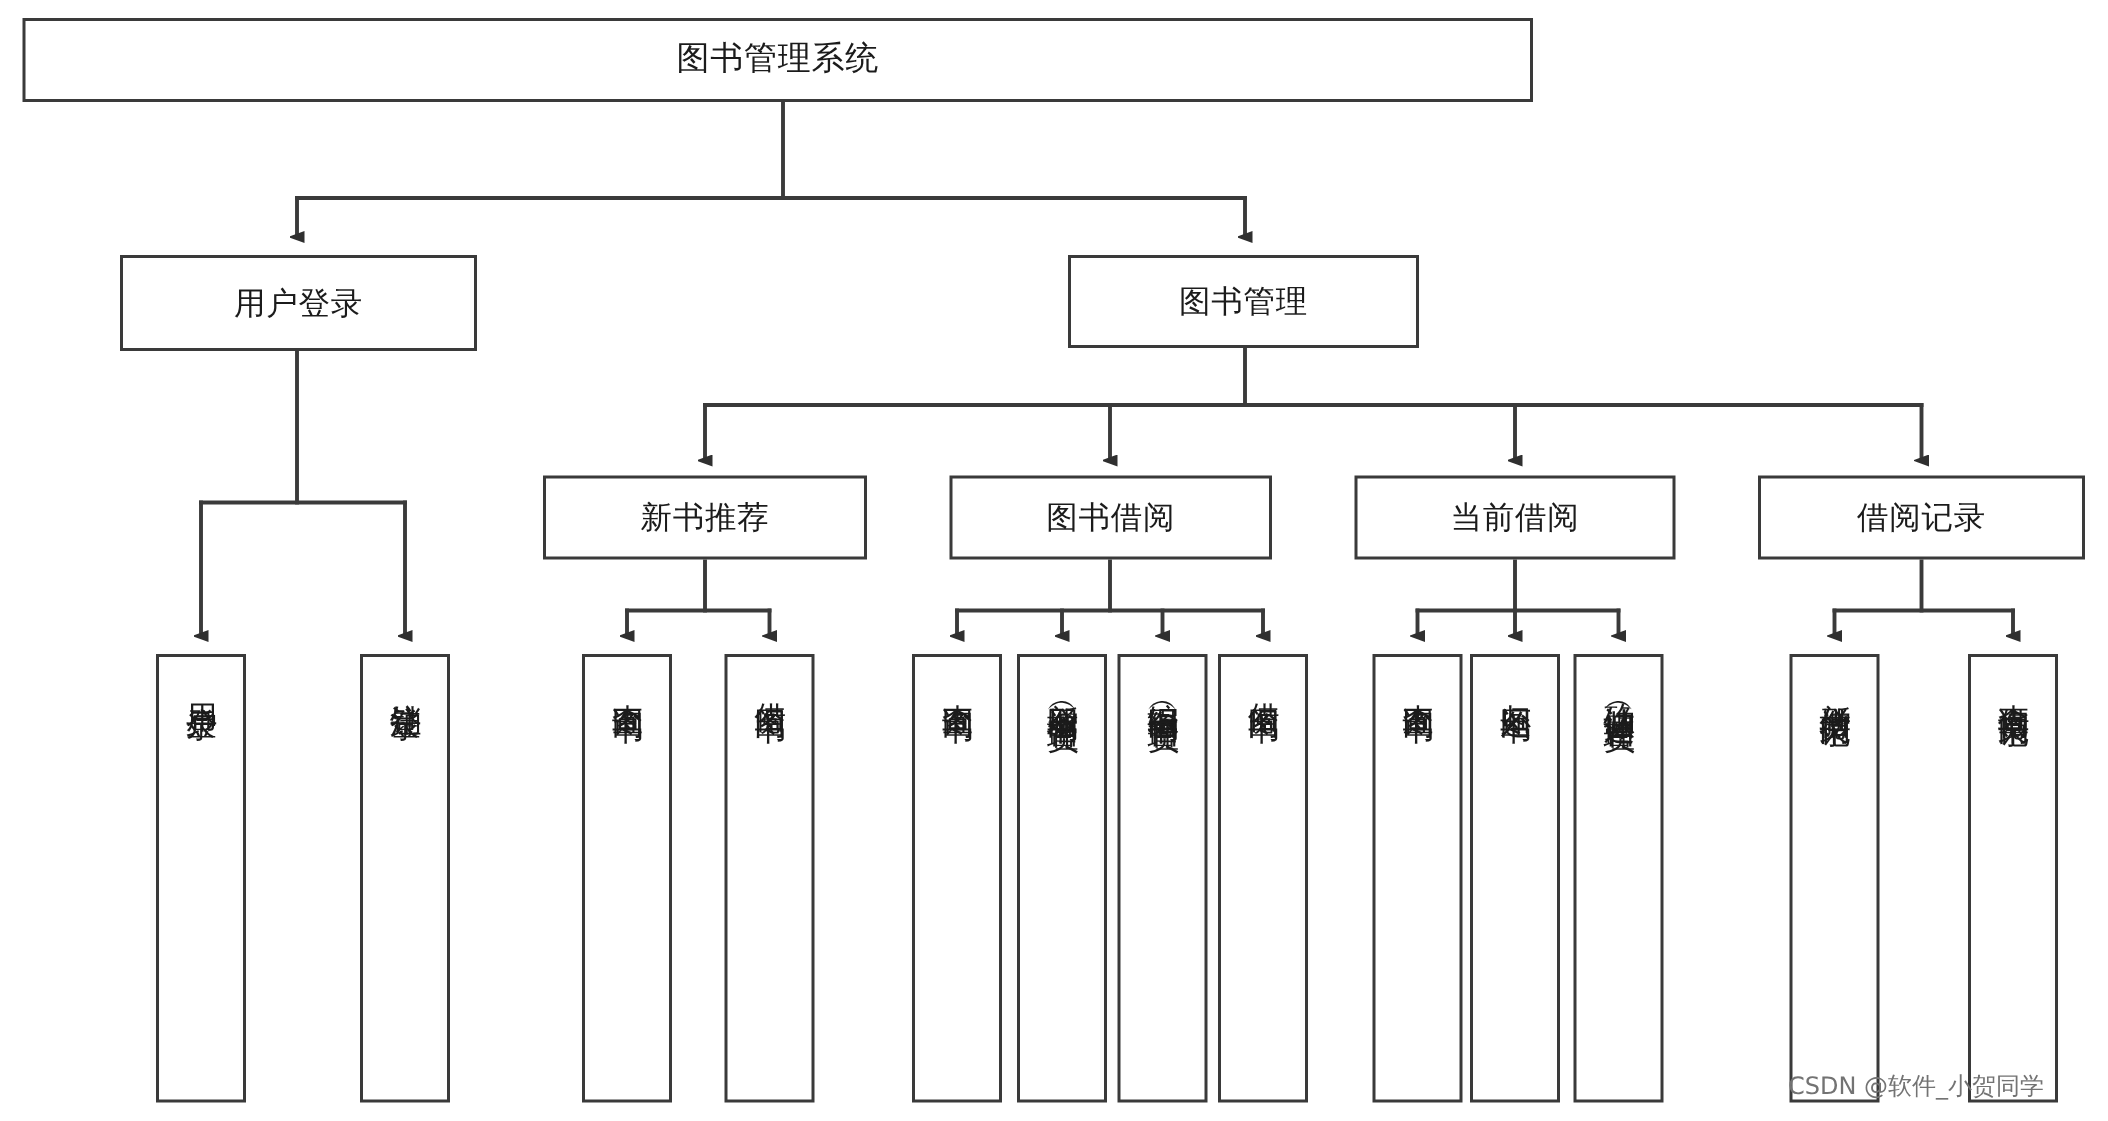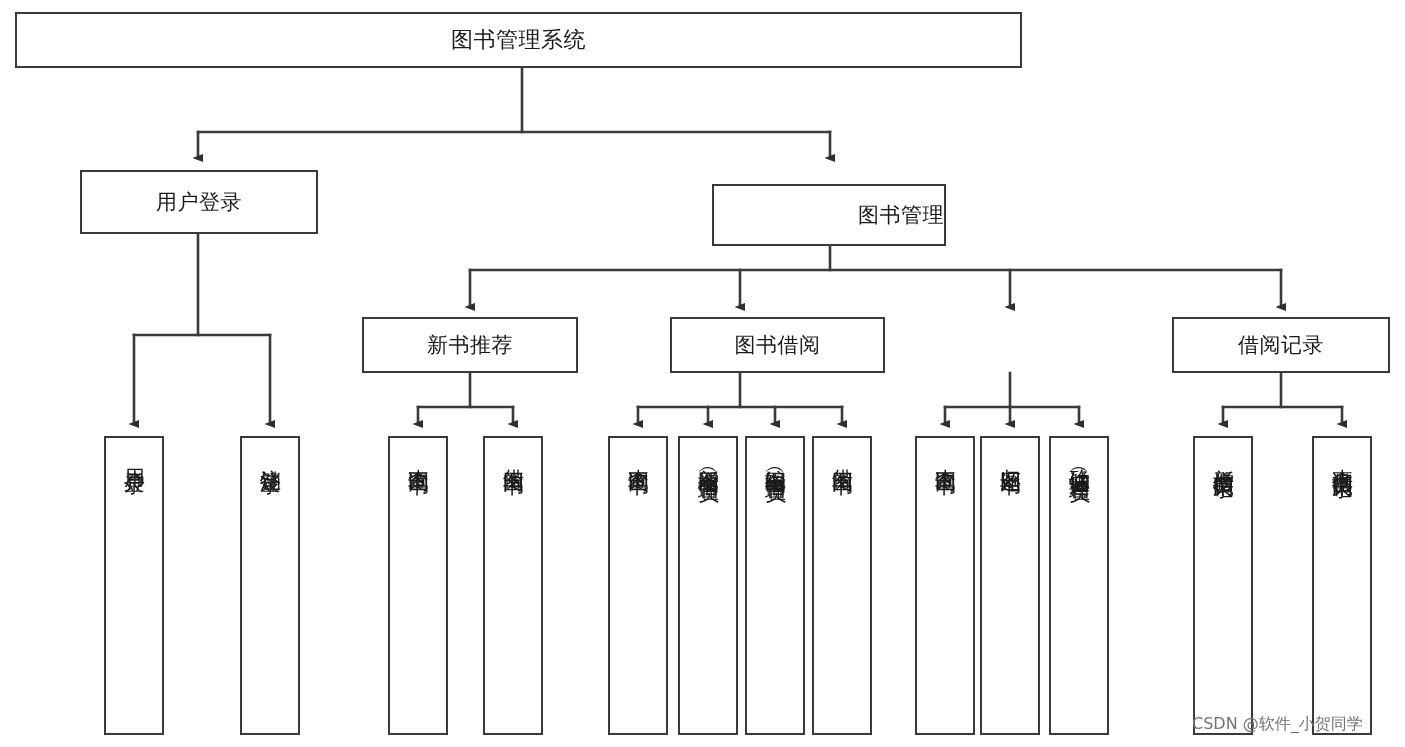--- a/index.html
+++ b/index.html
@@ -118,29 +118,32 @@
     </g>
   </svg>
 
   <div class="node root" style="left:15px;top:12px;width:1007px;height:56px;">
     <span class="lbl">图书管理系统</span>
   </div>
 
   <div class="node" style="left:80px;top:170px;width:238px;height:64px;">
     <span class="lbl">用户登录</span>
   </div>
-  <div class="node" style="left:712px;top:184px;width:234px;height:62px;justify-content:flex-end;">
+  <div class="node" style="left:712px;top:170px;width:234px;height:62px;">
     <span class="lbl">图书管理</span>
   </div>
 
   <div class="node" style="left:362px;top:317px;width:216px;height:56px;text-align:right;">
     <span class="lbl">新书推荐</span>
   </div>
-  <div class="node" style="left:670px;top:317px;width:215px;height:56px;">
+  <div class="node" style="left:633px;top:317px;width:215px;height:56px;">
     <span class="lbl">图书借阅</span>
+  </div>
+  <div class="node" style="left:903px;top:317px;width:214px;height:56px;">
+    <span class="lbl">当前借阅</span>
   </div>
   <div class="node" style="left:1172px;top:317px;width:218px;height:56px;">
     <span class="lbl">借阅记录</span>
   </div>
 
   <div class="node vert" style="left:104px;top:436px;width:60px;height:299px;">
     <span class="lbl">用户登录</span>
   </div>
   <div class="node vert" style="left:240px;top:436px;width:60px;height:299px;">
     <span class="lbl">注销登录</span>

